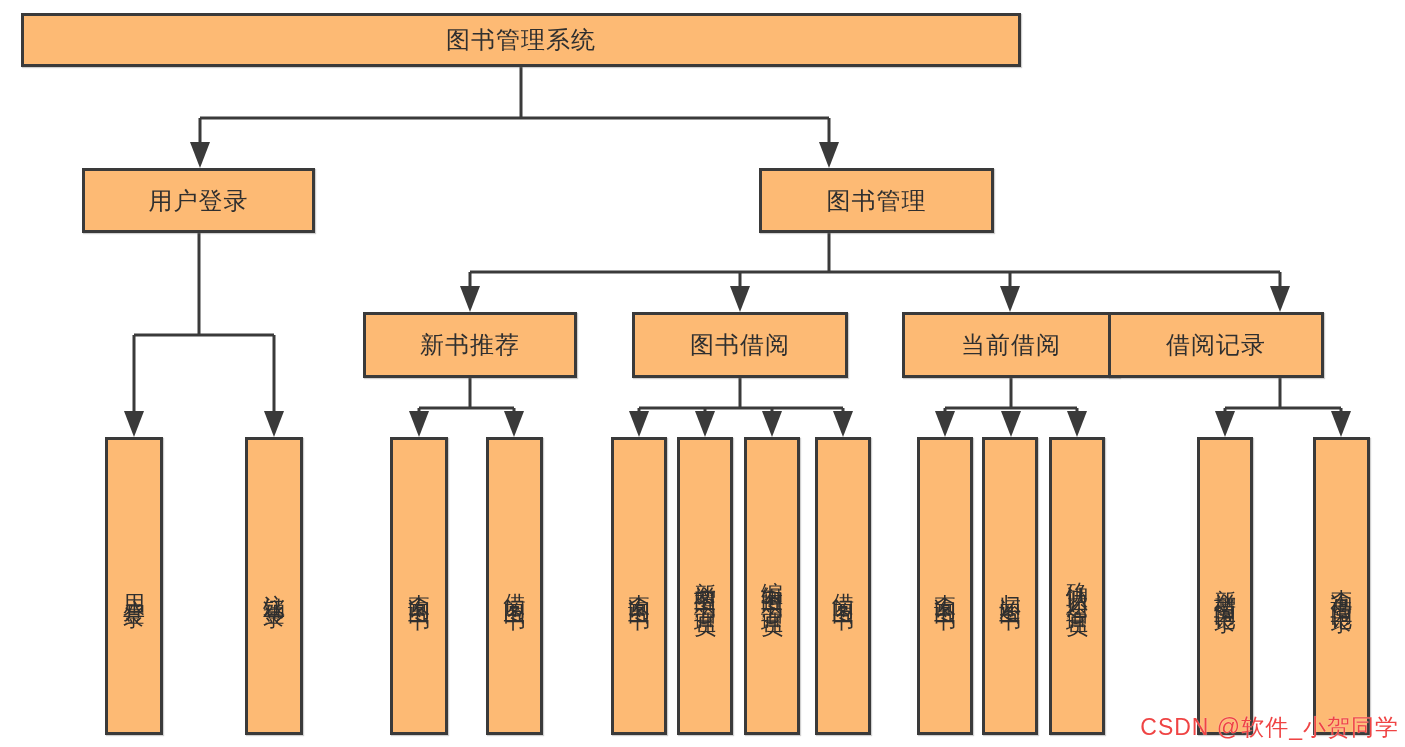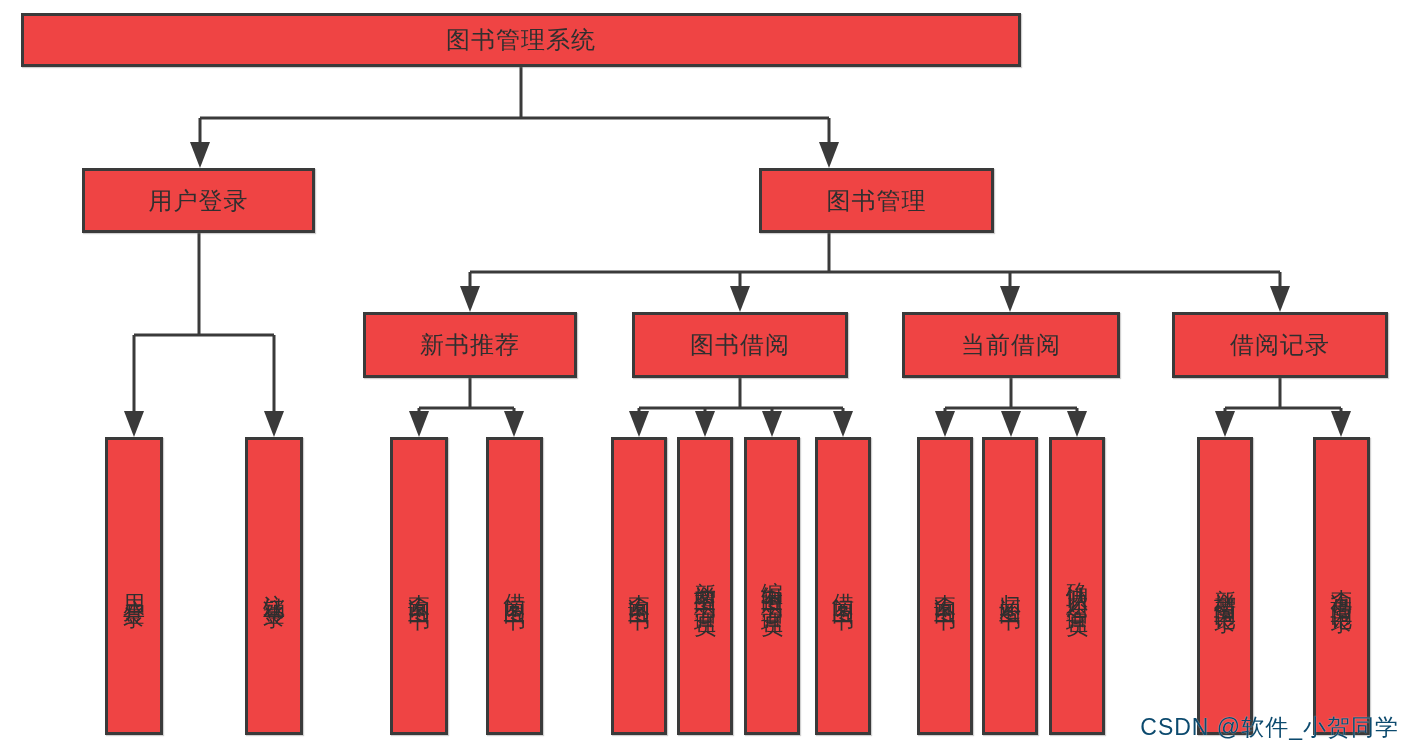--- a/index.html
+++ b/index.html
@@ -8,21 +8,21 @@
     position:relative;
     width:1405px;height:747px;
     background:#ffffff;
     overflow:hidden;
   }
   .wires{position:absolute;left:0;top:0;z-index:1;}
   .node{
     position:absolute;
     box-sizing:border-box;
     border:3px solid #3a3a3a;
-    background:#ef4444;
+    background:#fdba74;
     display:flex;
     align-items:center;
     justify-content:center;
     color:#2f2f2f;
     z-index:2;
     box-shadow:1px 1px 1px rgba(120,120,120,0.35);
   }
   .h-node{font-size:24px;letter-spacing:1px;}
   .root{left:21px;top:13px;width:1000px;height:54px;}
   .lvl2{top:168px;height:65px;}
@@ -36,21 +36,21 @@
     text-orientation:mixed;
     letter-spacing:5px;
     line-height:1;
     white-space:nowrap;
   }
   .watermark{
     position:absolute;
     right:6px;bottom:4px;
     z-index:3;
     font-size:23px;
-    color:#0c4a6e;
+    color:#ef4444;
     letter-spacing:1px;
     text-shadow:0 0 1px rgba(255,255,255,0.8);
   }
 </style>
 </head>
 <body>
 
 <div class="canvas">
 
   <svg class="wires" width="1405" height="747" viewBox="0 0 1405 747" fill="none" stroke="#3a3a3a" stroke-width="3">
@@ -102,21 +102,21 @@
 
   <div class="node lvl3 h-node" style="left:363px;width:214px;text-align:right;">
     <span>新书推荐</span>
   </div>
   <div class="node lvl3 h-node" style="left:632px;width:216px;">
     <span>图书借阅</span>
   </div>
   <div class="node lvl3 h-node" style="left:902px;width:218px;">
     <span>当前借阅</span>
   </div>
-  <div class="node lvl3 h-node" style="left:1172px;width:216px;">
+  <div class="node lvl3 h-node" style="left:1108px;width:216px;">
     <span>借阅记录</span>
   </div>
 
   <div class="node leaf" style="left:105px;">
     <span class="vtext">用户登录</span>
   </div>
   <div class="node leaf" style="left:245px;">
     <span class="vtext">注销登录</span>
   </div>
 

